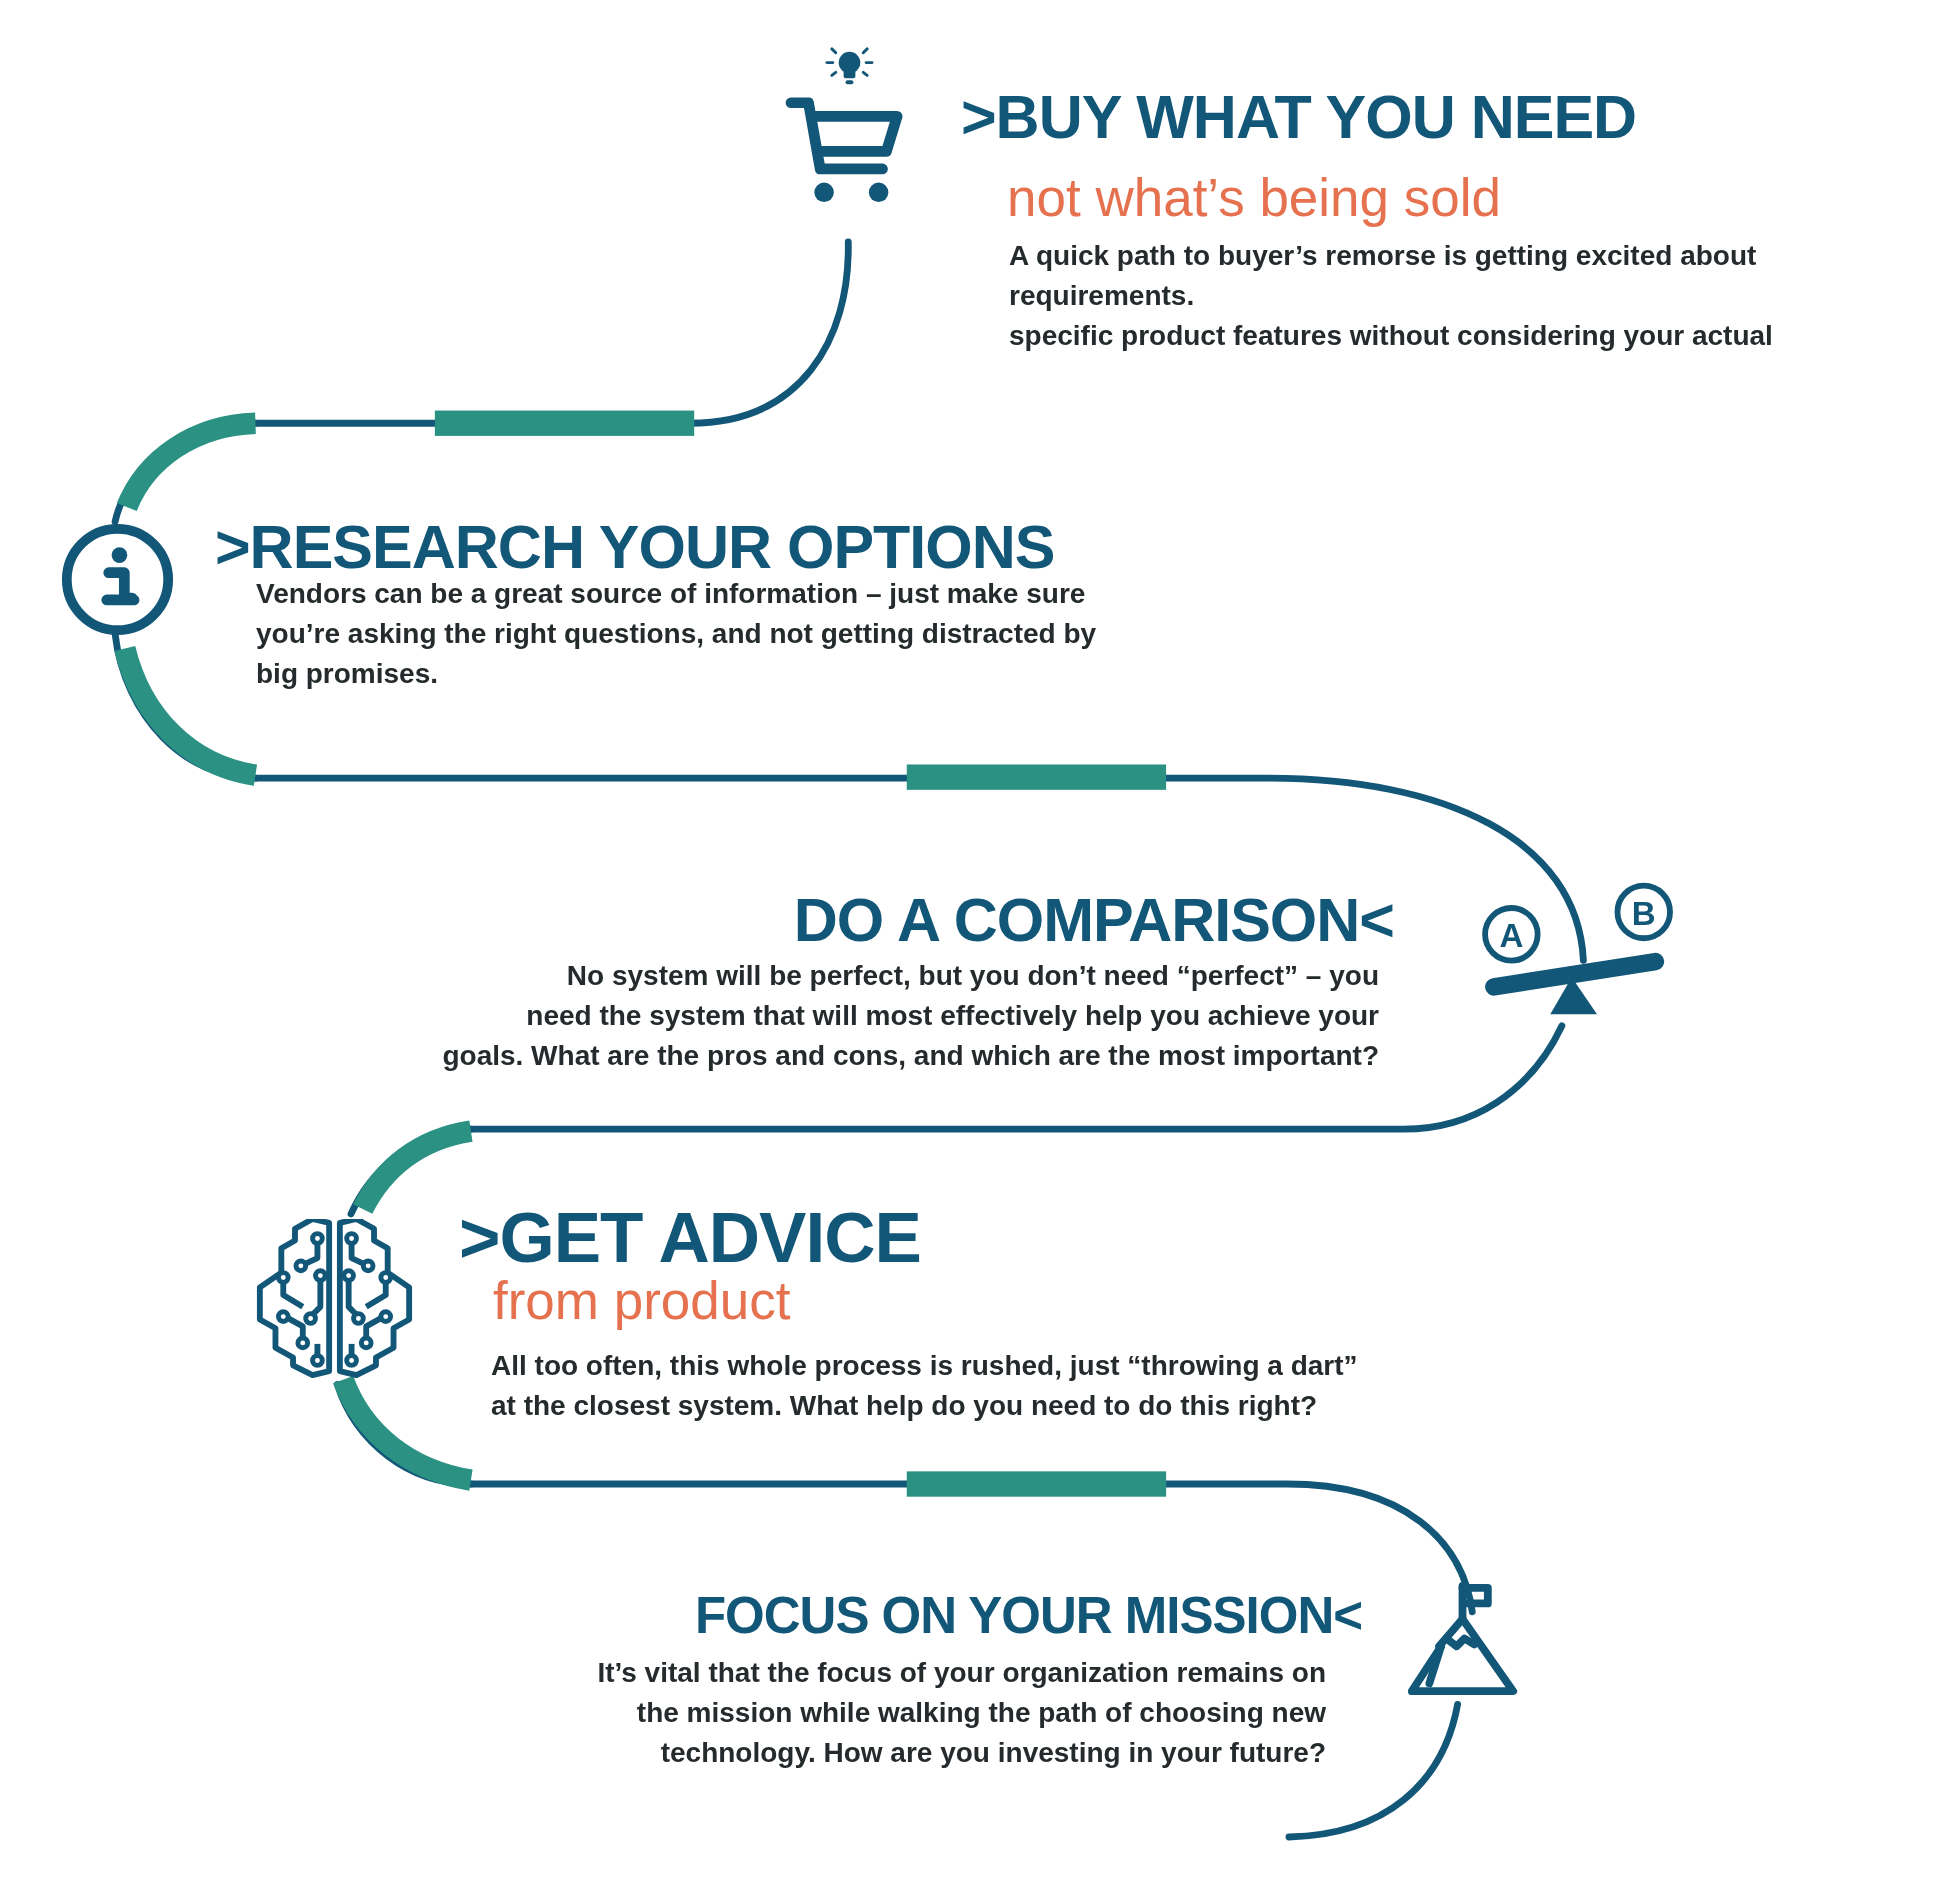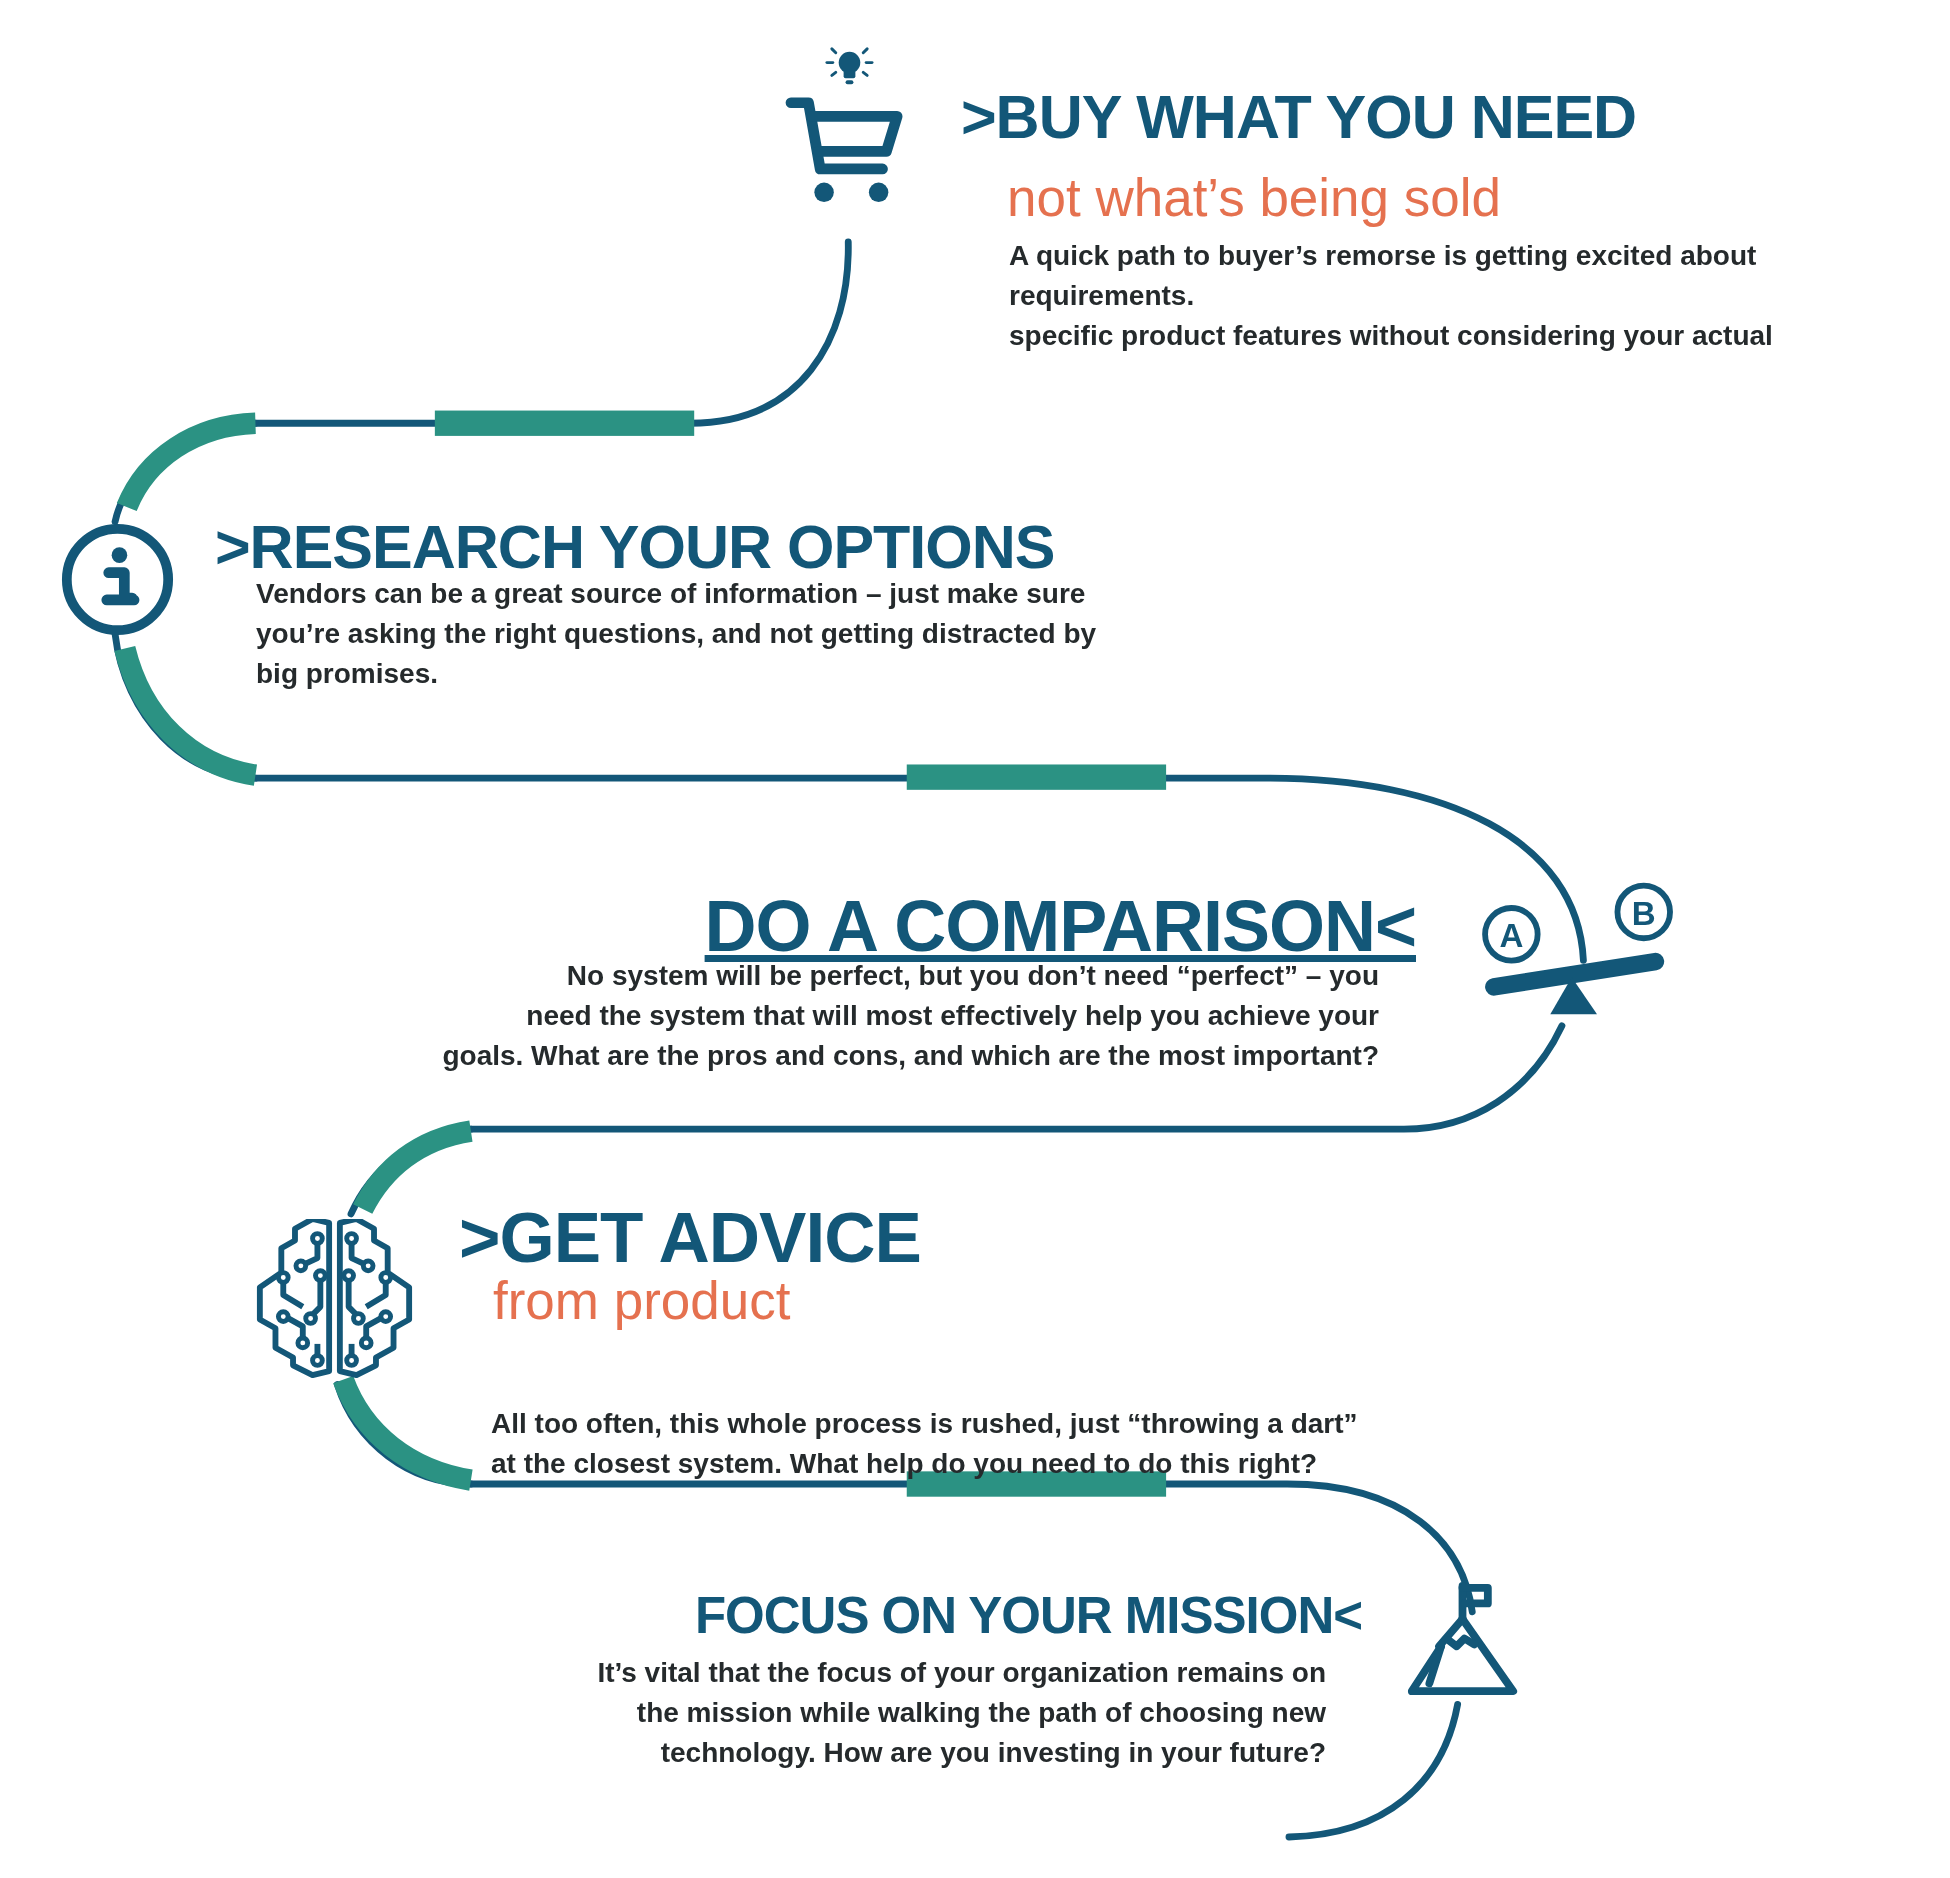--- a/index.html
+++ b/index.html
@@ -146,30 +146,30 @@
   <span>specific product features without considering your actual</span>
 </div>
 
 <div class="heading" style="left:215px;top:517px;font-size:61px;">&gt;RESEARCH YOUR OPTIONS</div>
 <div class="body" style="left:256px;top:574px;">
   <span>Vendors can be a great source of information – just make sure</span>
   <span>you’re asking the right questions, and not getting distracted by</span>
   <span>big promises.</span>
 </div>
 
-<div class="heading right" style="right:534px;top:890px;font-size:72px;text-decoration:underline;">DO A COMPARISON&lt;</div>
+<div class="heading right" style="right:556px;top:890px;font-size:61px;">DO A COMPARISON&lt;</div>
 <div class="body right" style="right:571px;top:956px;">
   <span>No system will be perfect, but you don’t need “perfect” – you</span>
   <span>need the system that will most effectively help you achieve your</span>
   <span>goals. What are the pros and cons, and which are the most important?</span>
 </div>
 
 <div class="heading" style="left:451px;top:1202px;font-size:71px;margin-left:8px;">&gt;GET ADVICE</div>
 <div class="sub" style="left:493px;top:1274px;">from product</div>
-<div class="body" style="left:491px;top:1404px;">
+<div class="body" style="left:491px;top:1346px;">
   <span>All too often, this whole process is rushed, just “throwing a dart”</span>
   <span>at the closest system. What help do you need to do this right?</span>
 </div>
 
 <div class="heading right" style="right:588px;top:1590px;font-size:51px;">FOCUS ON YOUR MISSION&lt;</div>
 <div class="body right" style="right:624px;top:1653px;">
   <span>It’s vital that the focus of your organization remains on</span>
   <span>the mission while walking the path of choosing new</span>
   <span>technology. How are you investing in your future?</span>
 </div>

